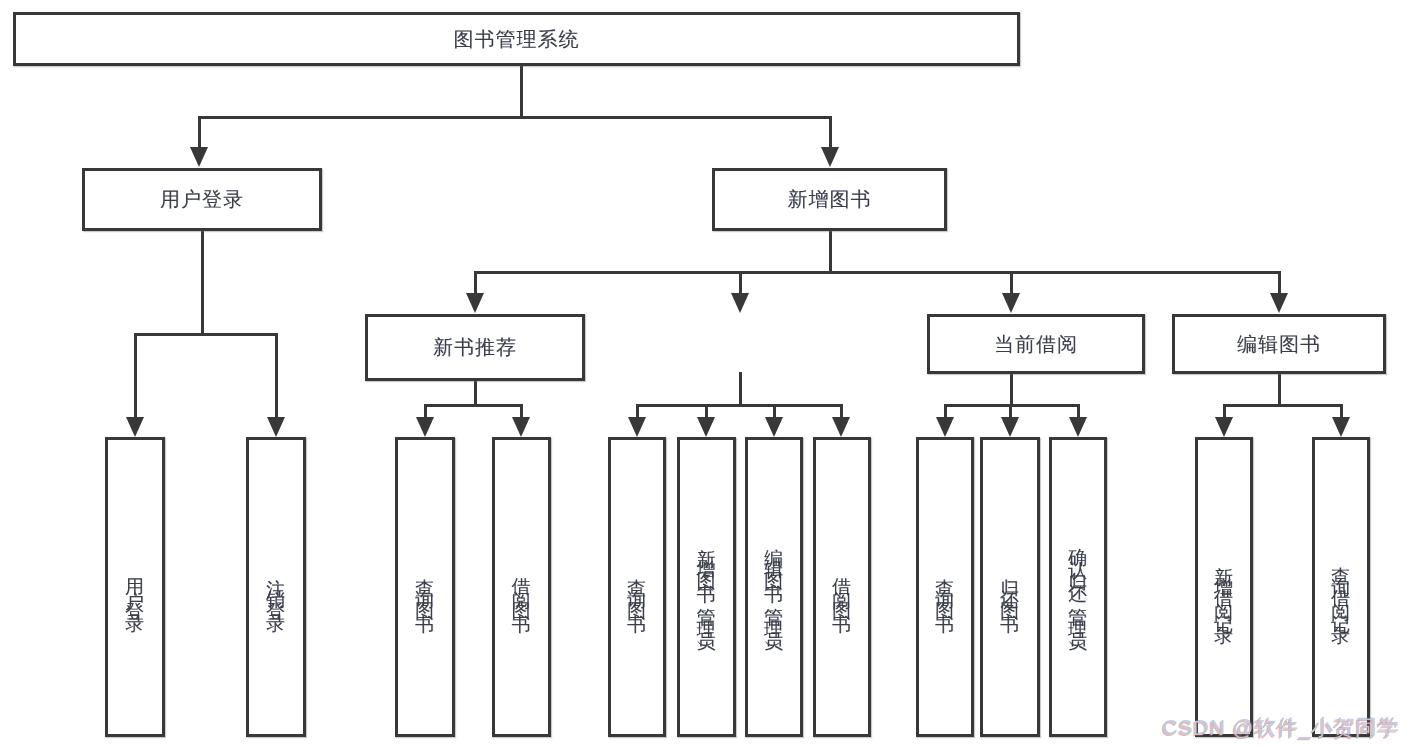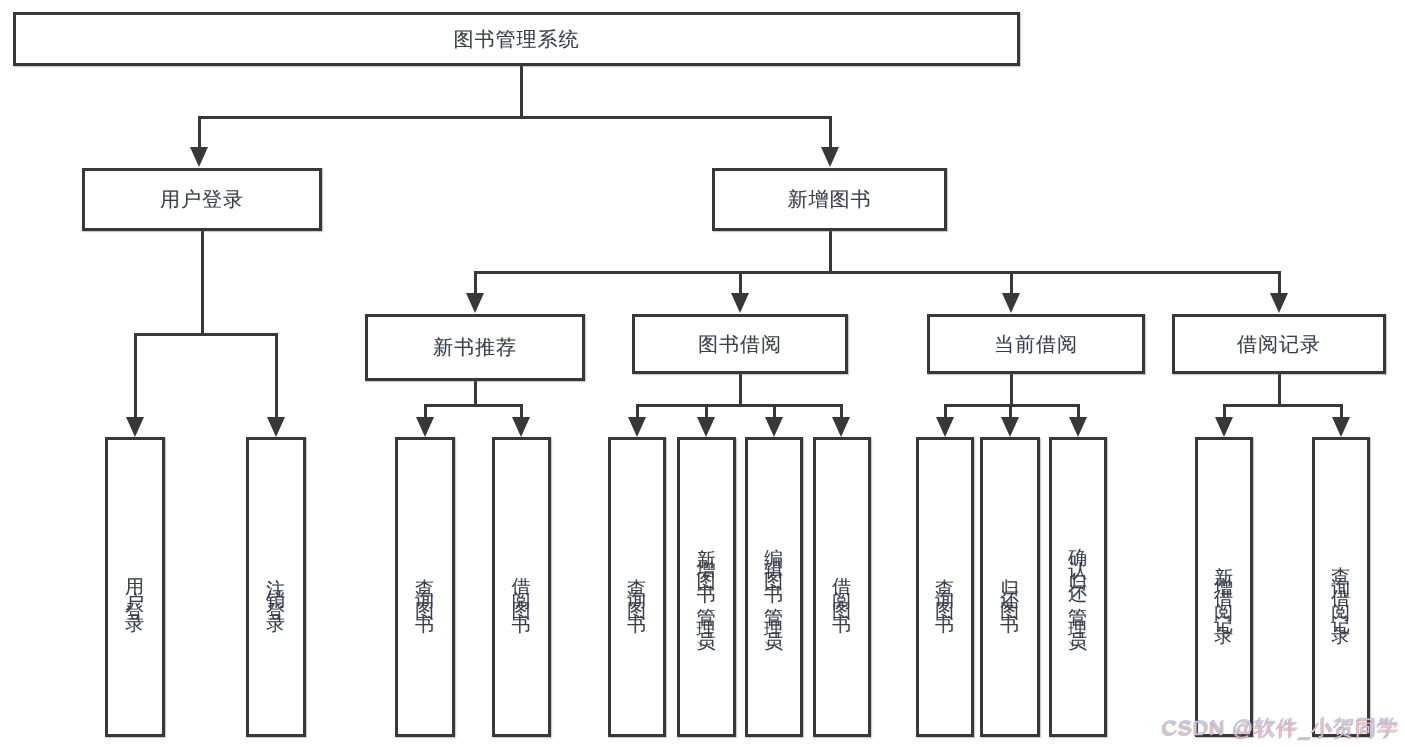--- a/index.html
+++ b/index.html
@@ -128,28 +128,25 @@
   <div class="node" style="left:82px;top:168px;width:240px;height:63px">
     <span class="lbl">用户登录</span>
   </div>
   <div class="node" style="left:712px;top:168px;width:235px;height:63px">
     <span class="lbl">新增图书</span>
   </div>
 
   <div class="node" style="left:365px;top:314px;width:220px;height:67px">
     <span class="lbl">新书推荐</span>
   </div>
-  <div class="node" style="left:632px;top:314px;width:216px;height:60px">
-    <span class="lbl">图书借阅</span>
-  </div>
   <div class="node" style="left:927px;top:314px;width:218px;height:60px">
     <span class="lbl">当前借阅</span>
   </div>
   <div class="node" style="left:1172px;top:314px;width:214px;height:60px">
-    <span class="lbl">借阅记录</span>
+    <span class="lbl">编辑图书</span>
   </div>
 
   <div class="node leaf" style="left:105px;top:437px;width:60px;height:300px">
     <span class="vtext">用户登录</span>
   </div>
   <div class="node leaf" style="left:246px;top:437px;width:60px;height:300px">
     <span class="vtext">注销登录</span>
   </div>
 
   <div class="node leaf" style="left:395px;top:437px;width:60px;height:300px">

